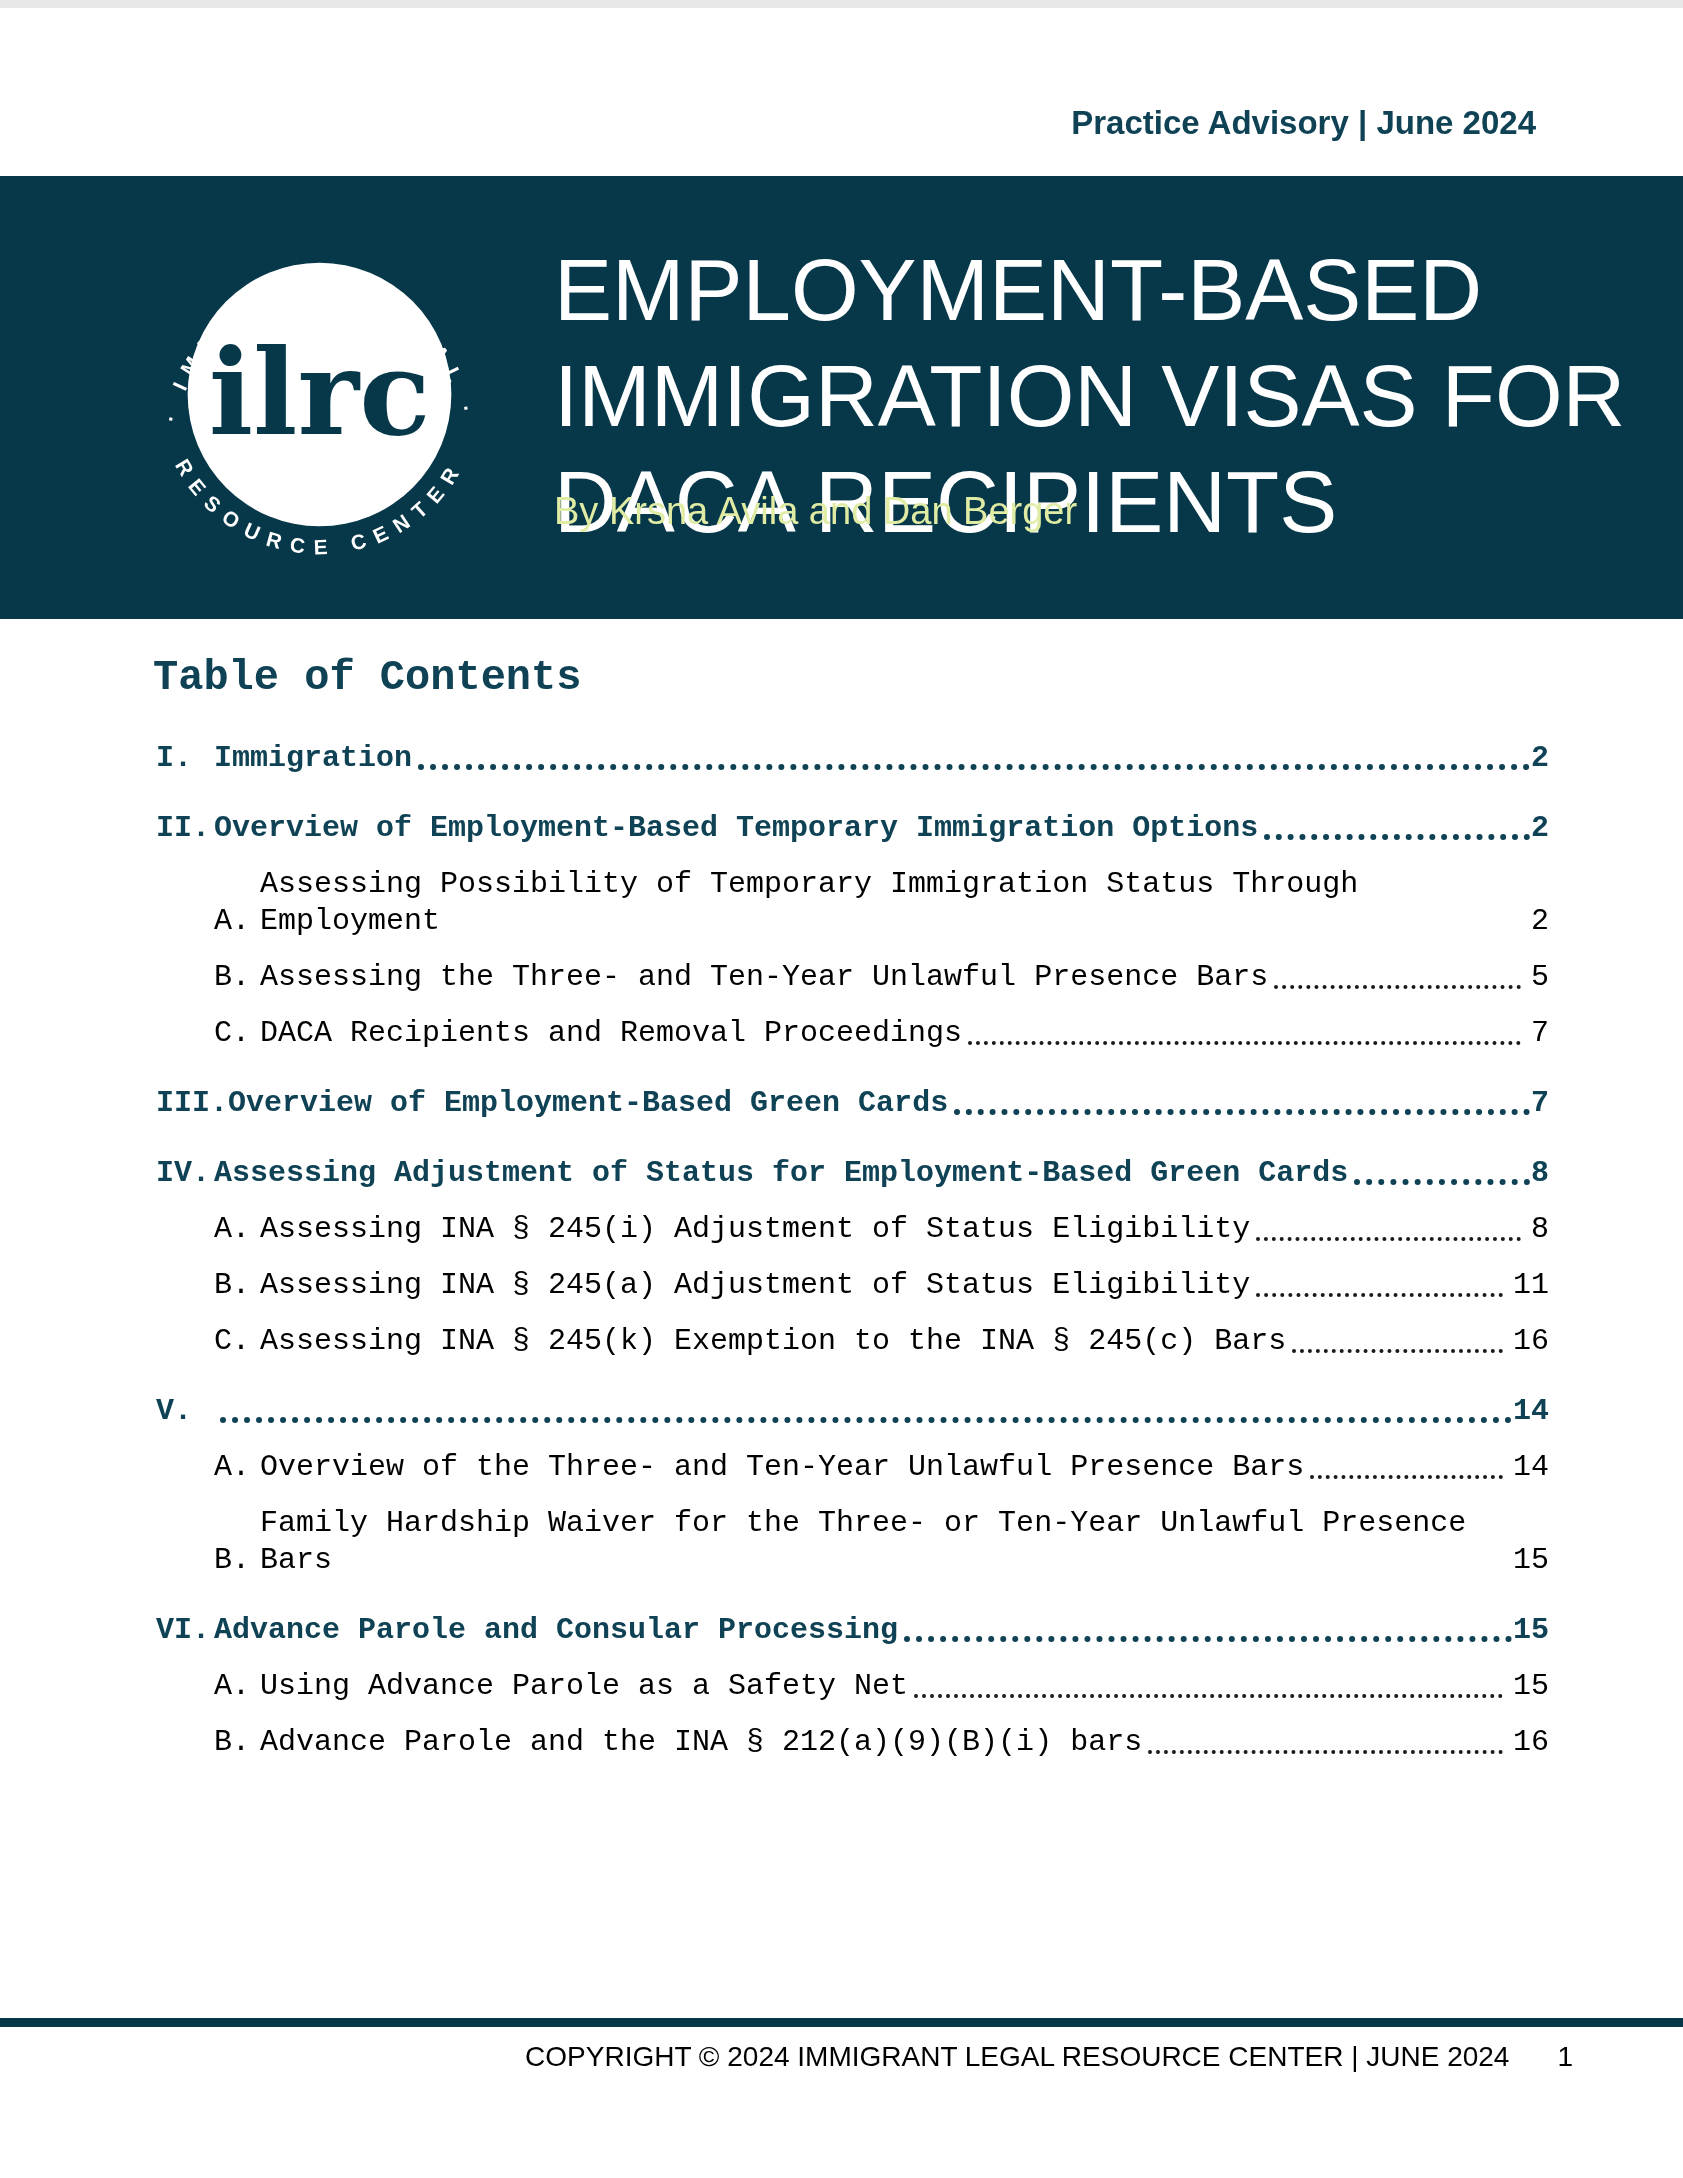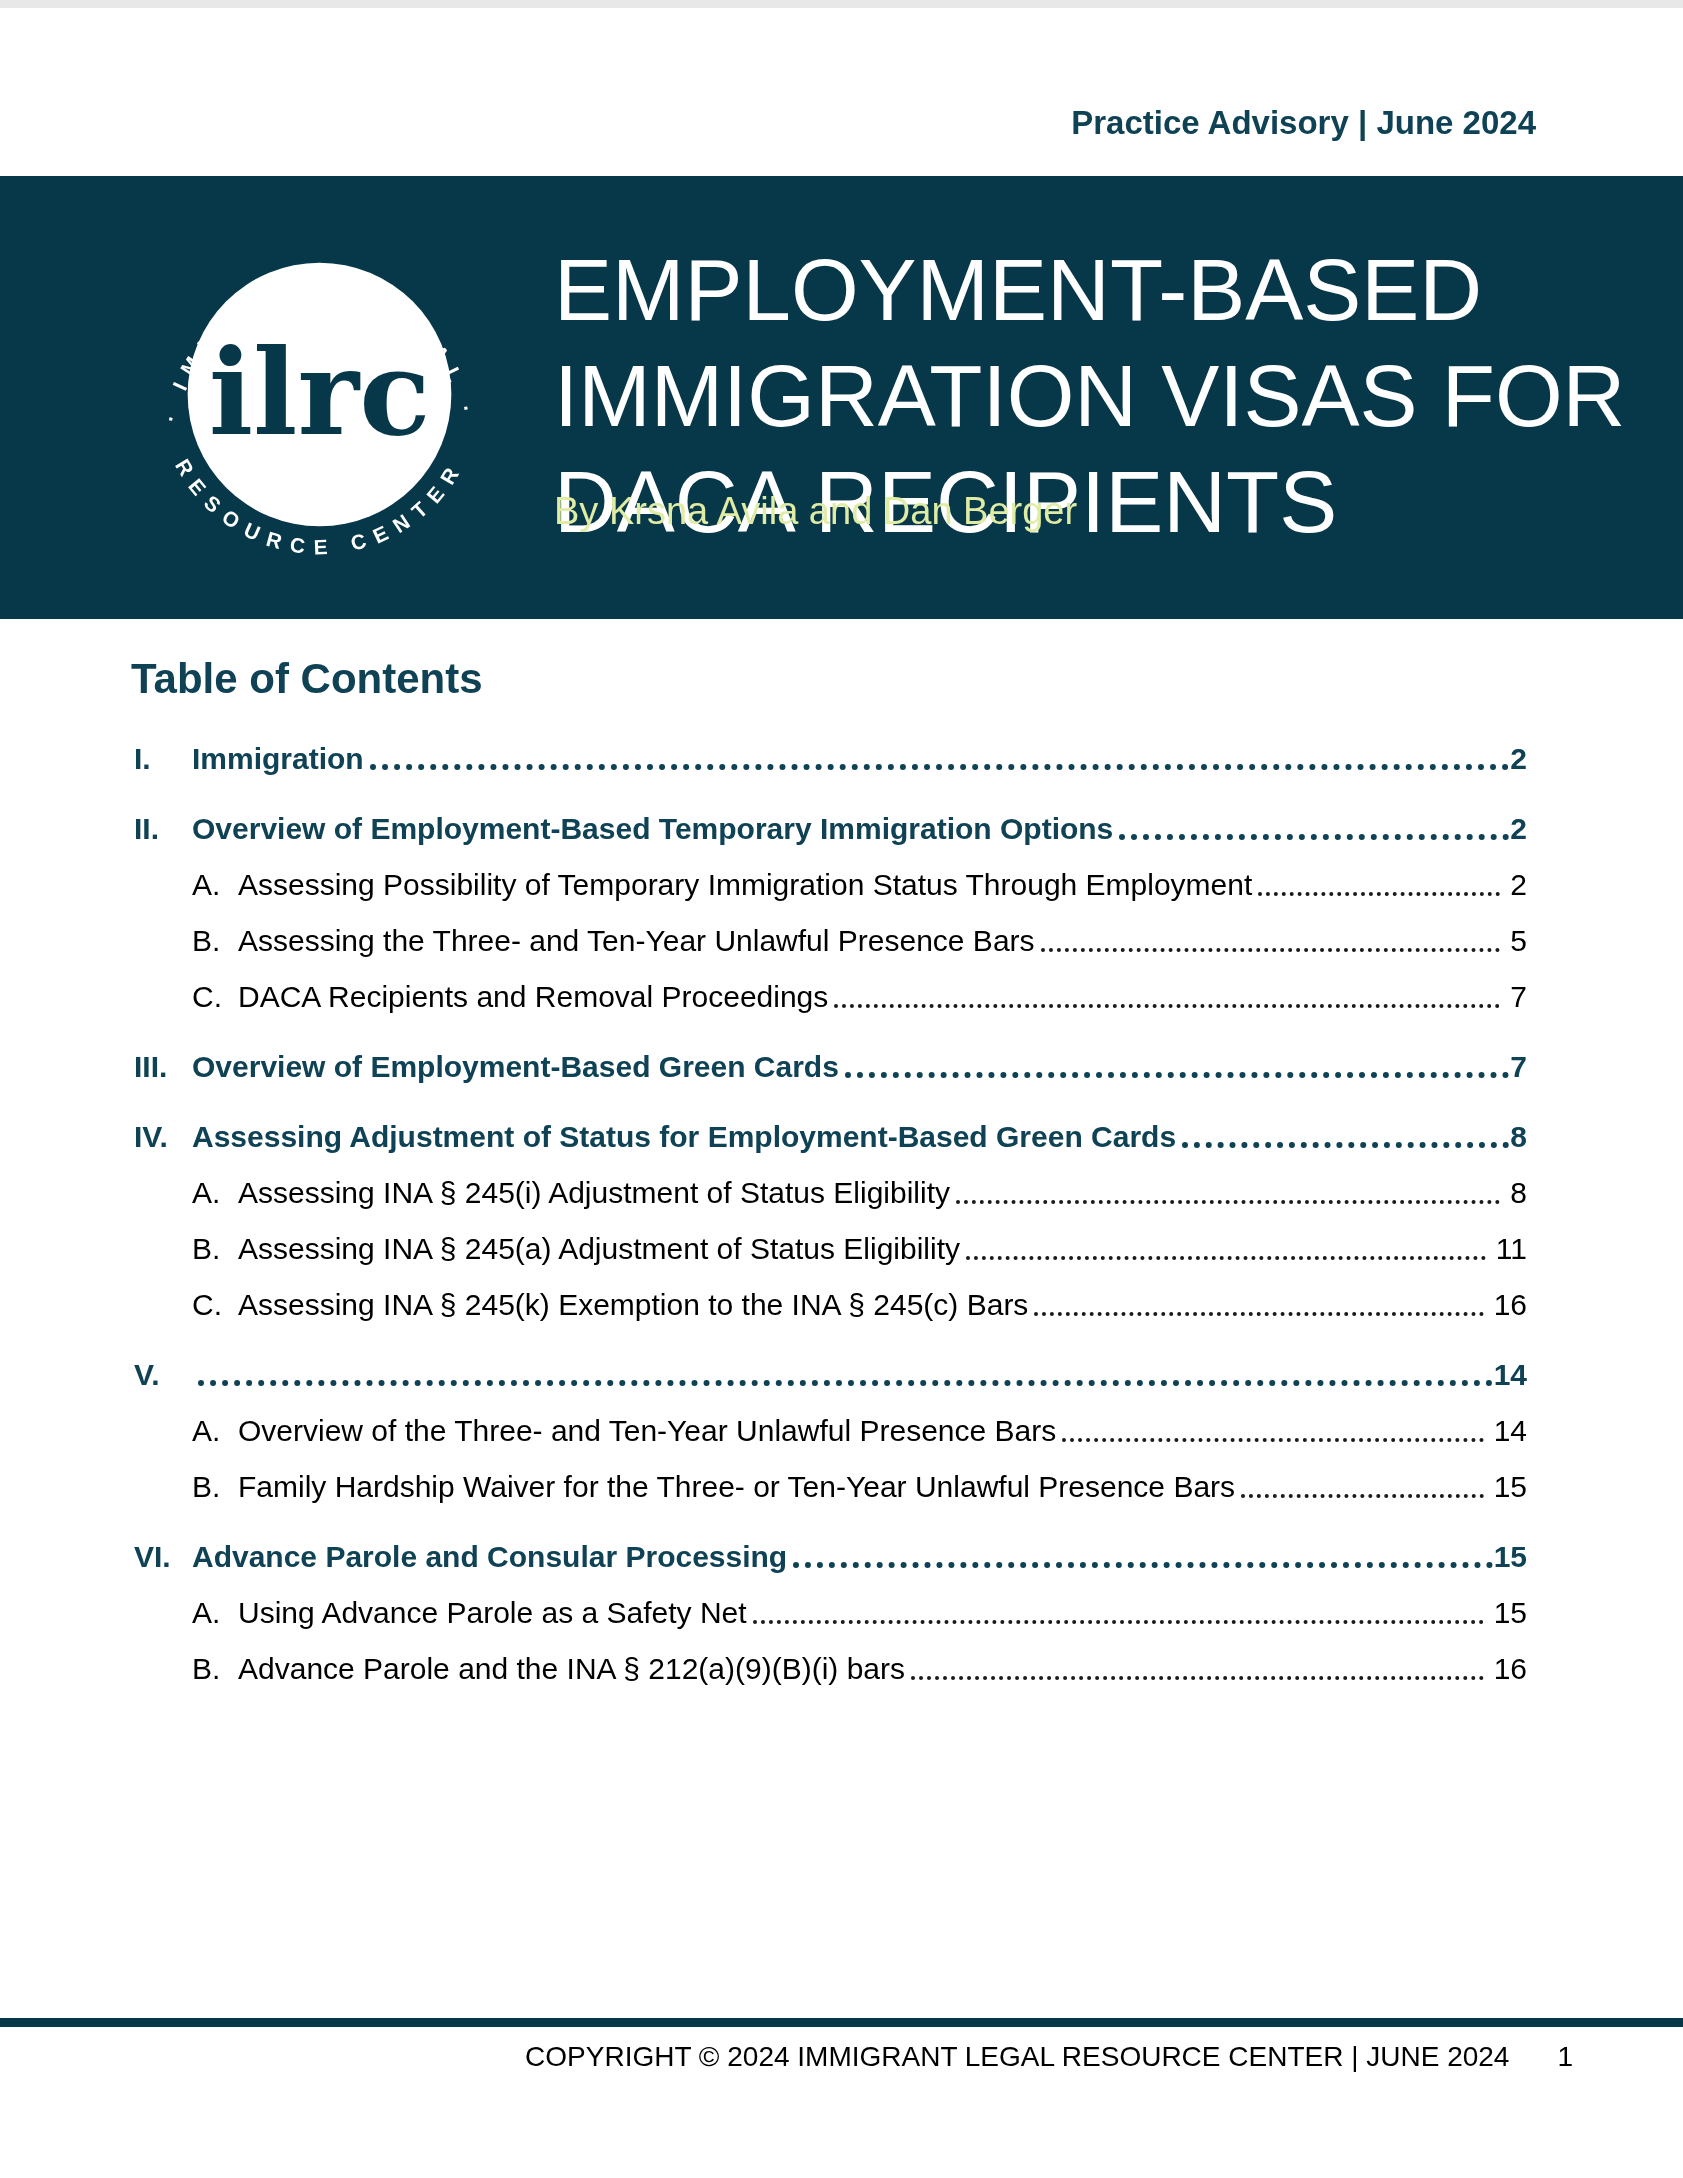--- a/index.html
+++ b/index.html
@@ -35,22 +35,23 @@
     white-space:pre-line;
     letter-spacing:0;
   }
   .byline{
     position:absolute;left:554px;top:313px;
     color:var(--byline);
     font-size:38px;line-height:44px;font-weight:400;
   }
   
   .toc{
-    position:absolute;left:134px;top:645px;
+    position:absolute;left:156px;top:645px;
     width:1393px;
+    font-family:Liberation Mono, monospace;
   }
   .toc-heading{
     font-size:42px;font-weight:700;
     color:var(--teal-text);
     line-height:51px;margin:0 0 0 -3px;
   }
   .toc-rows{margin-top:36px;}
   .toc-row{
     display:flex;align-items:flex-end;
     font-size:30px;line-height:37px;

